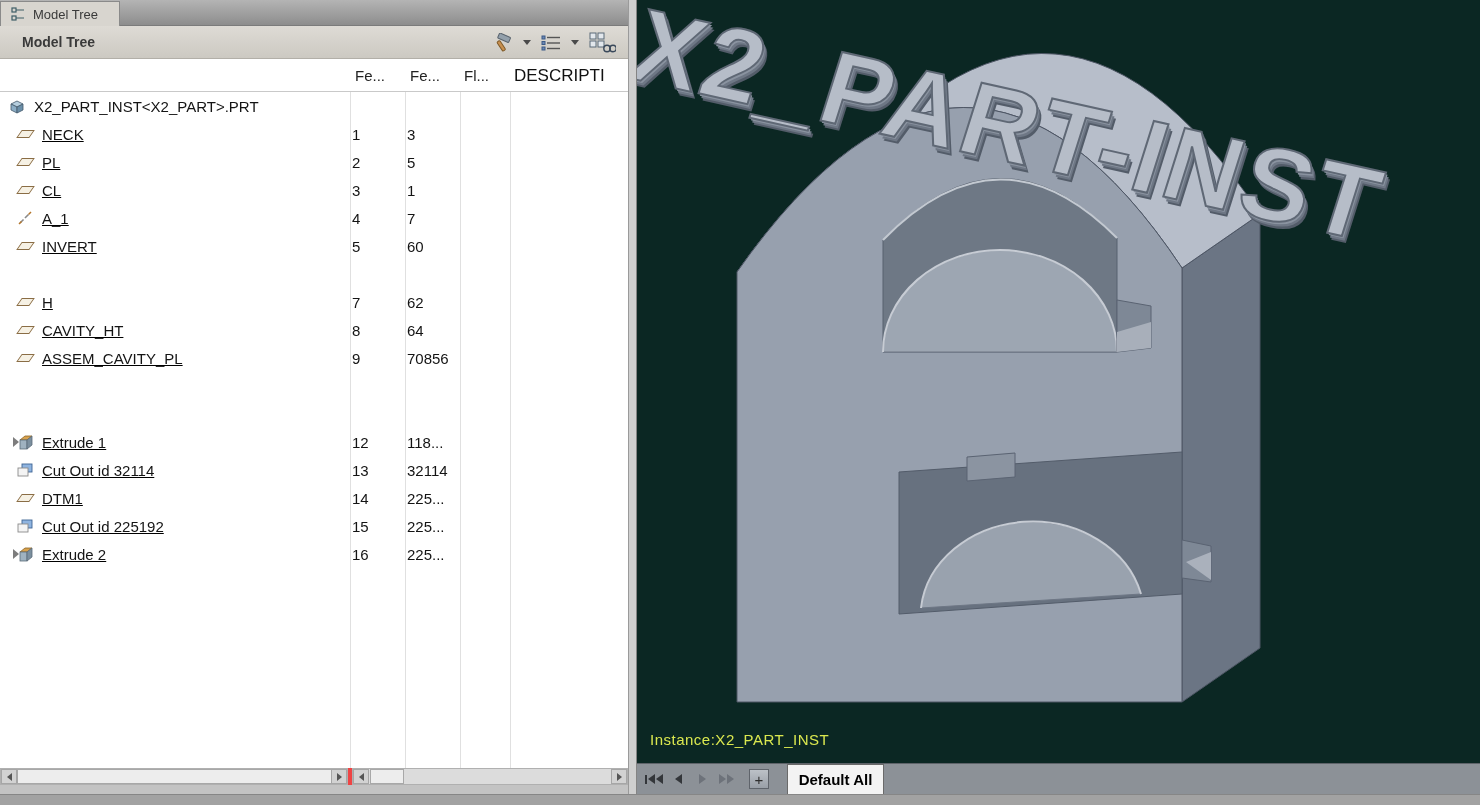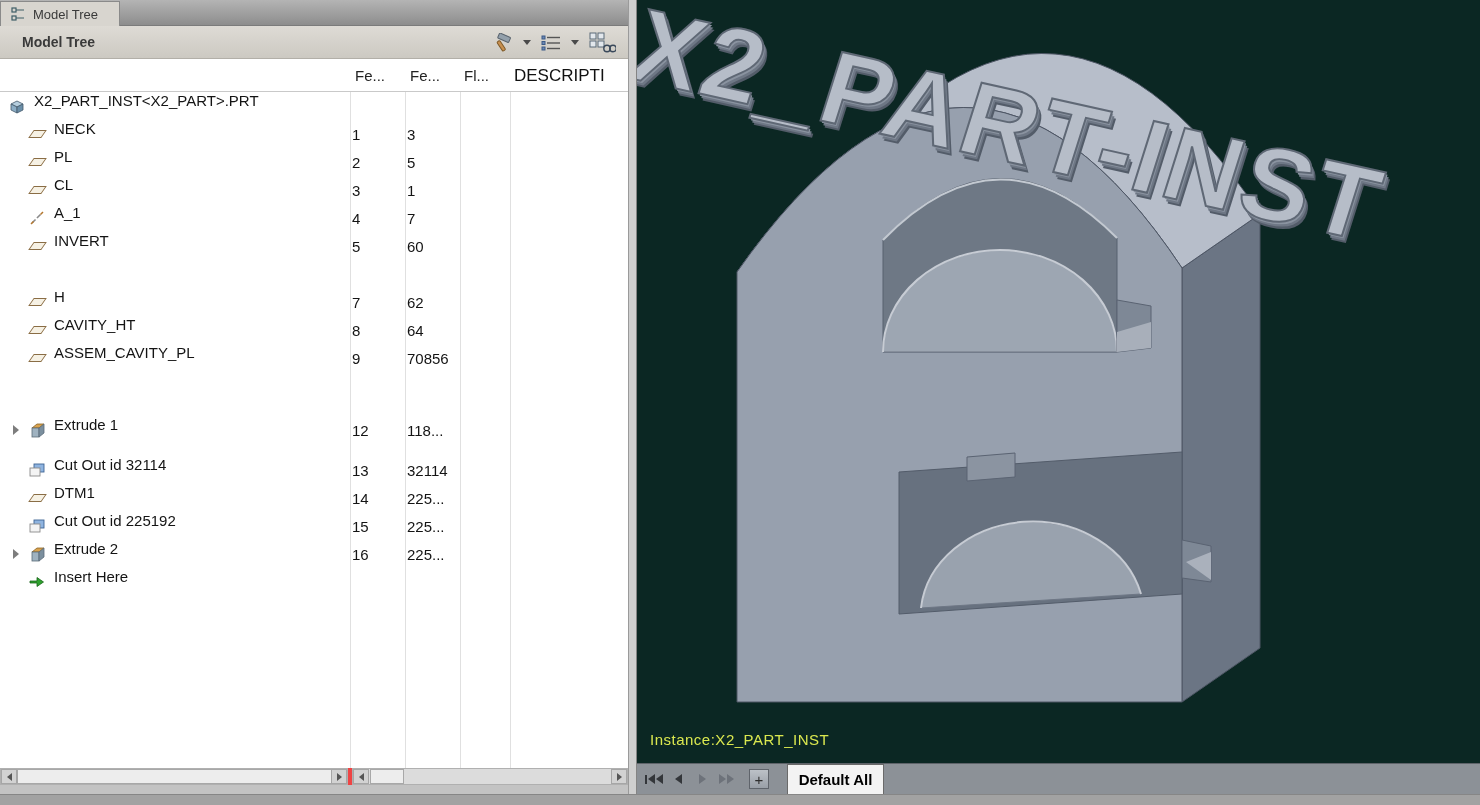--- a/index.html
+++ b/index.html
@@ -28,22 +28,22 @@
 
   
   .grid { position:absolute; left:0; top:59px; width:628px; height:709px; background:#fff; overflow:hidden; }
   .colline { position:absolute; top:0; bottom:0; width:1px; background:#e0e0e0; }
   .col-header { position:absolute; left:0; top:0; width:628px; height:33px; background:#fff;
                 border-bottom:1px solid #c9c9c9; }
   .col-h { position:absolute; top:0; height:33px; display:flex; align-items:center; font-size:15px; color:#222; }
   .col-h.desc { font-size:17px; color:#111; }
 
   .rows { position:absolute; left:0; top:33px; width:628px; height:676px; }
-  .row { position:absolute; left:0; width:628px; height:28px; display:flex; cursor:default; }
-  .row.child { padding-left:28px; }
+  .row { position:absolute; left:0; width:628px; height:28px; display:flex; align-items:center; cursor:default; }
+  .row.child { padding-left:16px;text-decoration:underline; }
   .row.root { padding-left:8px; }
   .row .label { font-size:15px; color:#141414; white-space:nowrap; }
   .cell { position:absolute; top:50%; transform:translateY(-50%); font-size:15px; color:#141414; }
   .cell.c1 { left:352px; }
   .cell.c2 { left:407px; }
   .ticon { display:inline-flex; width:18px; justify-content:center; align-items:center; margin-right:8px; flex:none; }
   .expander { position:absolute; left:13px; top:50%; margin-top:-5px; width:0; height:0;
               border-top:5px solid transparent; border-bottom:5px solid transparent; border-left:6px solid #7d7d7d; }
   .datum-pg { display:inline-block; width:13px; height:8px; border:1.4px solid #8a6d45; transform:skewX(-35deg);
               background:rgba(230,214,178,0.35); }
@@ -242,21 +242,21 @@
           <span class="ticon">
               <span class="datum-pg"></span>
             </span>
           <span class="label">ASSEM_CAVITY_PL</span>
           <span class="cell c1">9</span>
           <span class="cell c2">70856</span>
         </div>
 
 
 
-        <div class="row child" style="top:324px">
+        <div class="row child" style="top:336px">
           <span class="expander"></span>
           <span class="ticon">
             <svg width="16" height="15" viewBox="0 0 16 15">
               <polygon points="3,5 8,1 15,1 10,5" fill="#d8a24e" stroke="#8a6224" stroke-width="0.8"></polygon>
               <rect x="3" y="5" width="7" height="9" fill="#9fb2c0" stroke="#5b6b78" stroke-width="0.8"></rect>
               <polygon points="10,5 15,1 15,10 10,14" fill="#7b8f9e" stroke="#5b6b78" stroke-width="0.8"></polygon>
             </svg>
           </span>
           <span class="label">Extrude 1</span>
           <span class="cell c1">12</span>
@@ -303,28 +303,20 @@
               <polygon points="3,5 8,1 15,1 10,5" fill="#d8a24e" stroke="#8a6224" stroke-width="0.8"></polygon>
               <rect x="3" y="5" width="7" height="9" fill="#9fb2c0" stroke="#5b6b78" stroke-width="0.8"></rect>
               <polygon points="10,5 15,1 15,10 10,14" fill="#7b8f9e" stroke="#5b6b78" stroke-width="0.8"></polygon>
             </svg>
           </span>
           <span class="label">Extrude 2</span>
           <span class="cell c1">16</span>
           <span class="cell c2">225...</span>
         </div>
 
-        <div class="row child" style="top:476px">
-          <span class="ticon">
-            <svg width="16" height="14" viewBox="0 0 16 14">
-              <path d="M1,6 L8,6 L8,2.5 L14.5,7 L8,11.5 L8,8 L1,8 Z" fill="#2fa12f" stroke="#176317" stroke-width="0.8"></path>
-            </svg>
-          </span>
-          <span class="label">Insert Here</span>
-        </div>
 
       </div>
     </div>
 
     <div class="hscroll" style="left:0;width:348px">
       <div class="hs-btn" style="left:0">
           <span class="tri-l"></span>
         </div>
       <div class="hs-thumb" style="left:16px;width:315px"></div>
       <div class="hs-btn" style="right:0">

